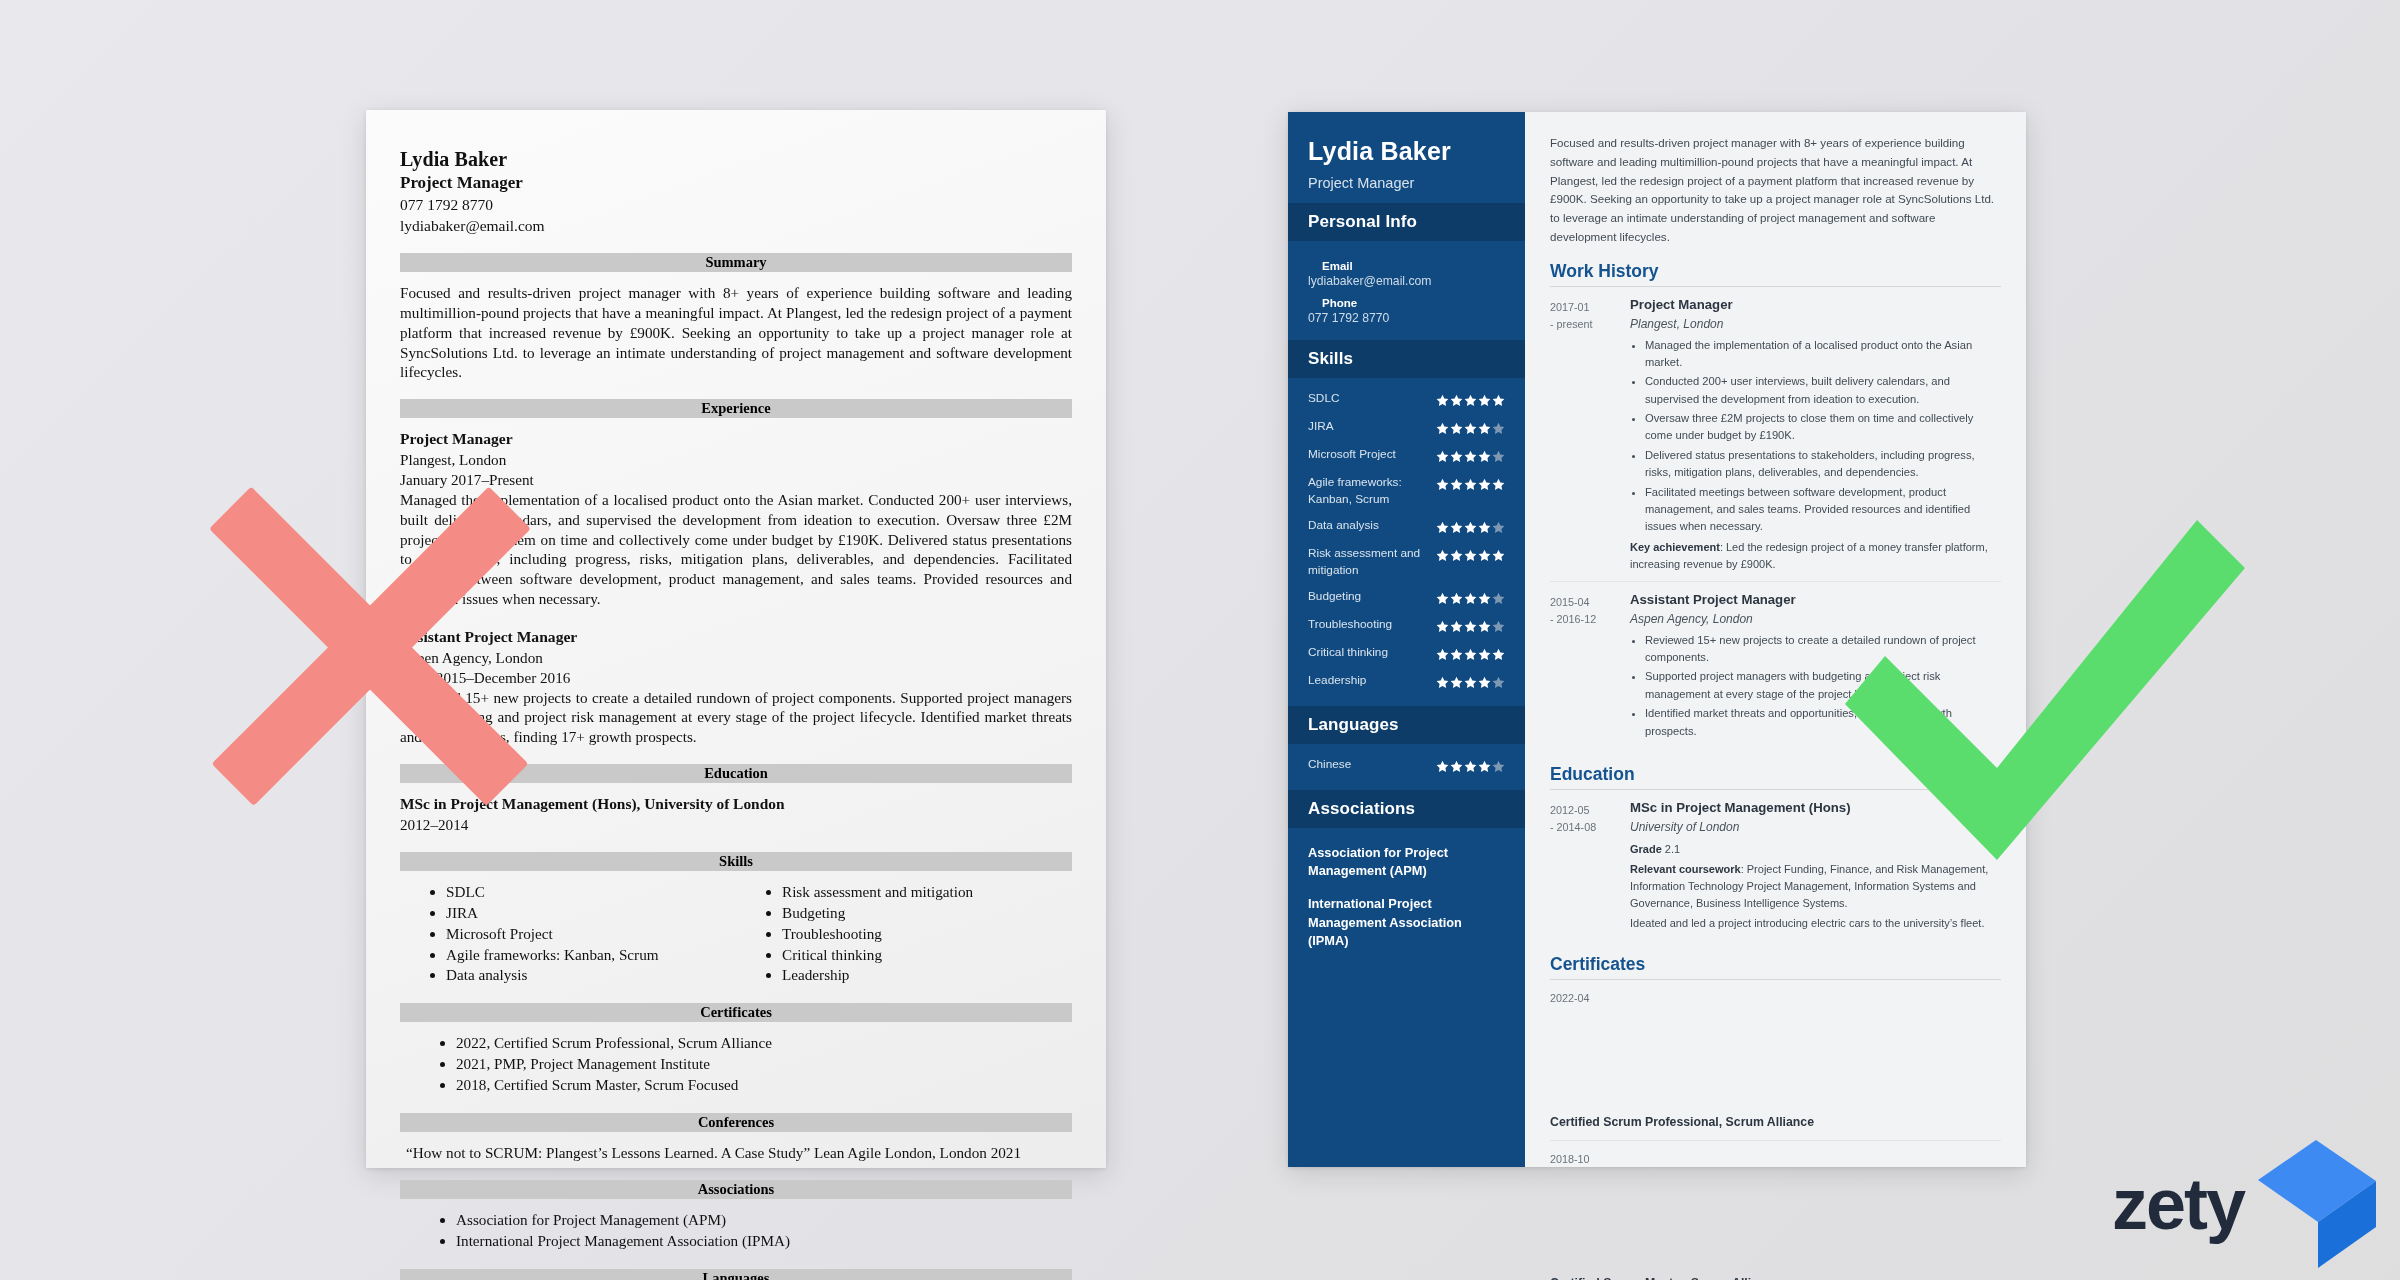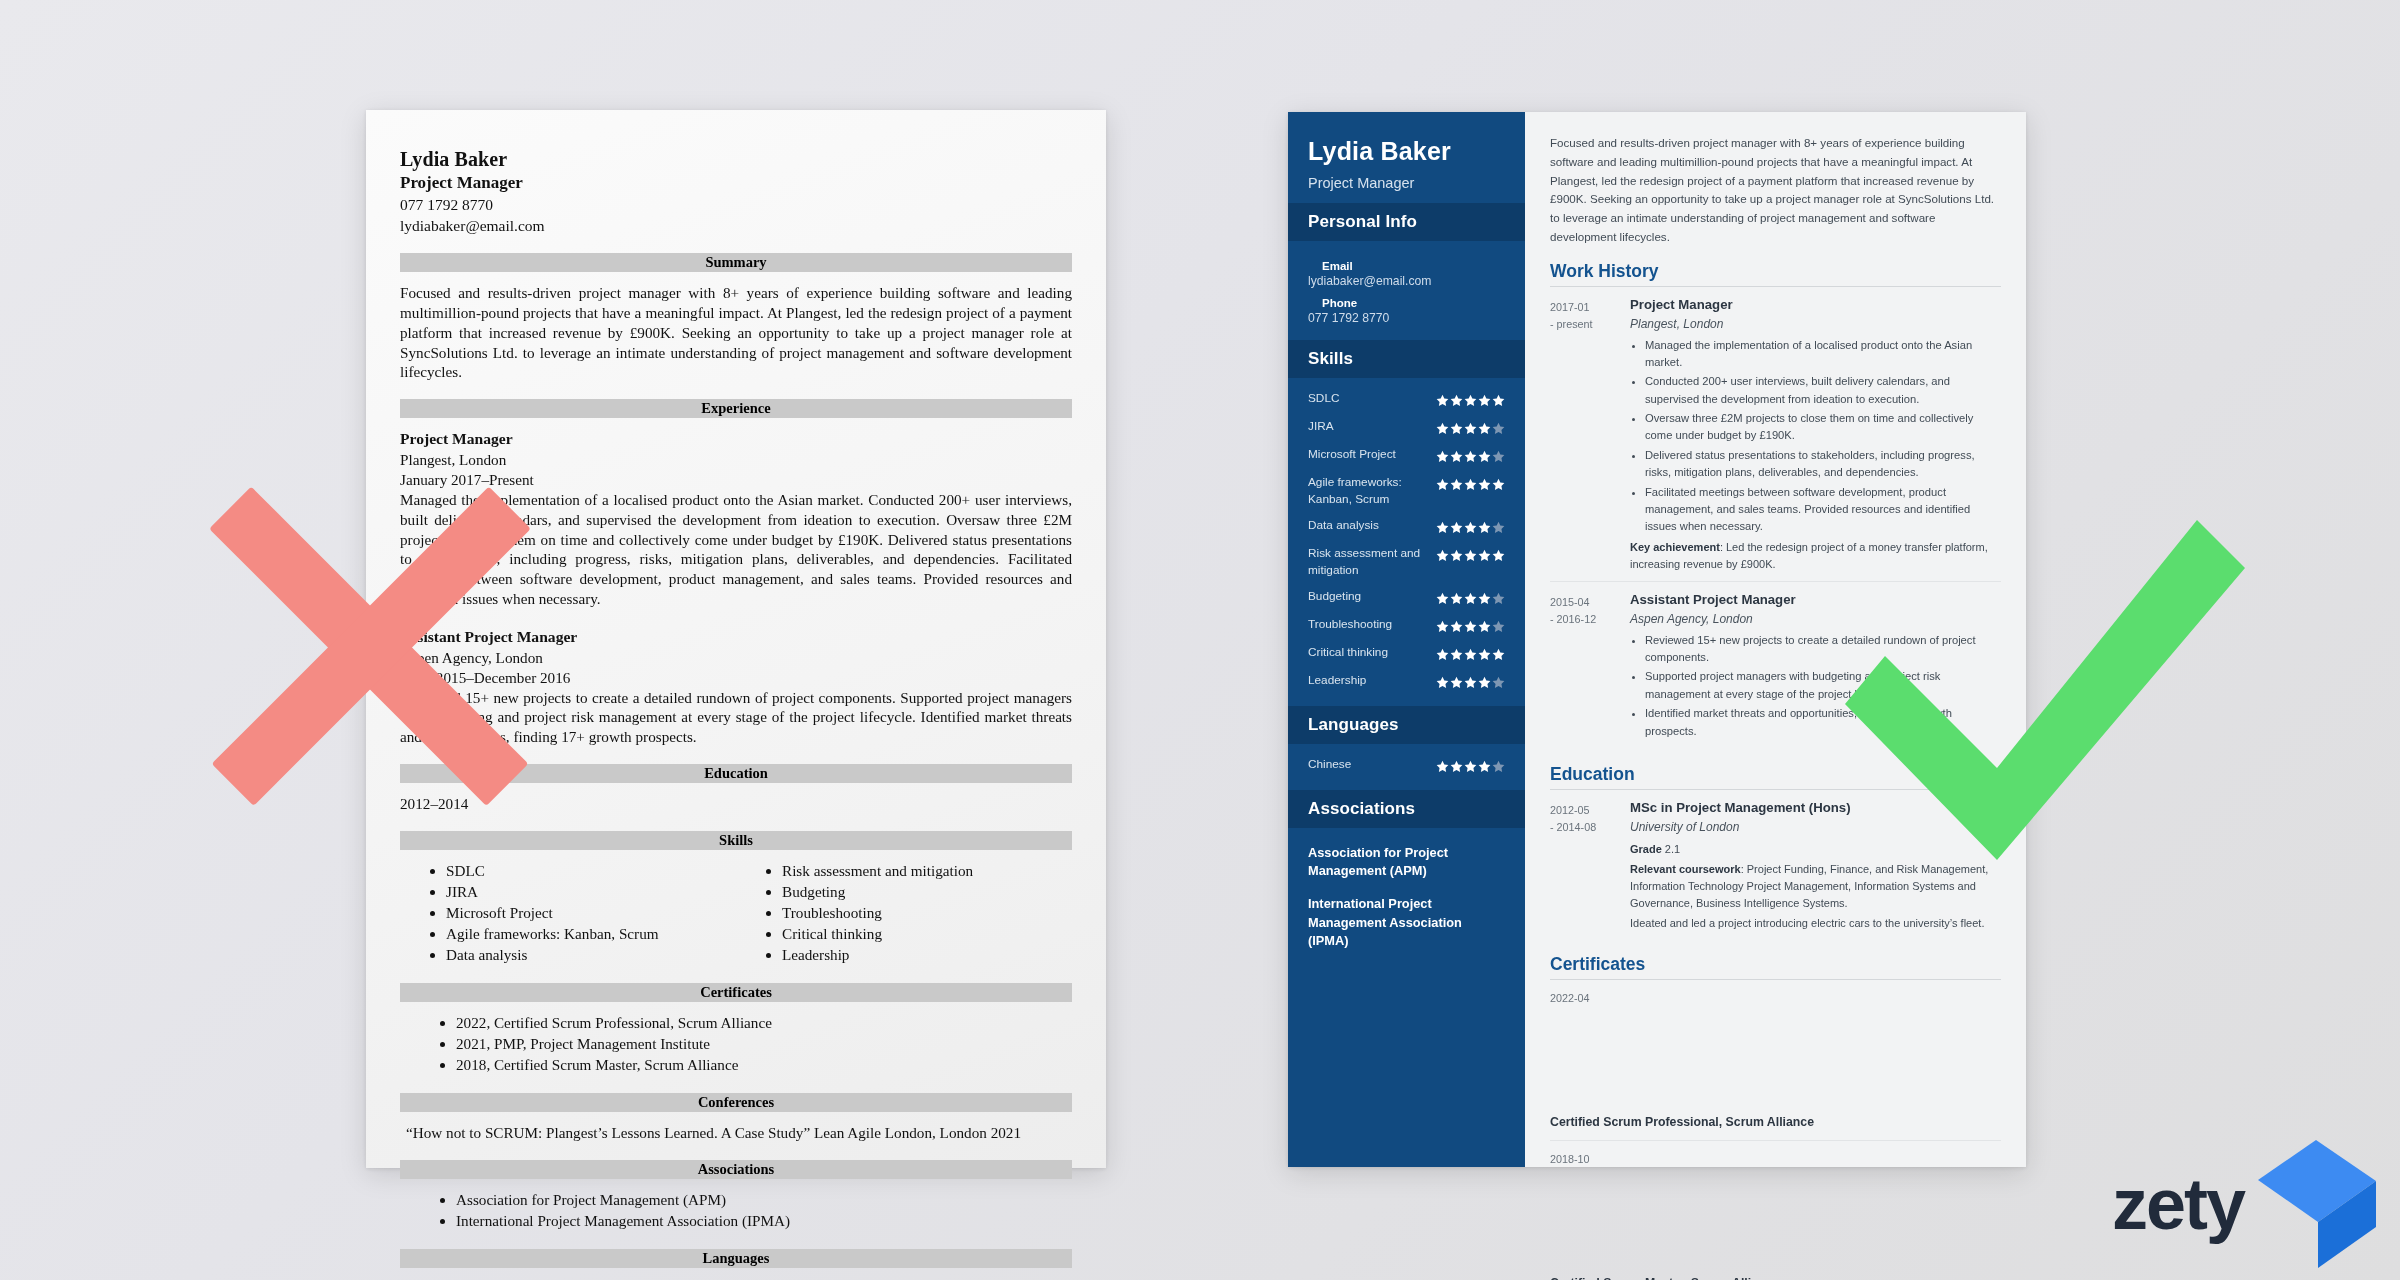--- a/index.html
+++ b/index.html
@@ -127,20 +127,21 @@
     </div>
     <div class="bad-gap"></div>
     <div>
       <div class="bad-job-title">Assistant Project Manager</div>
       <div class="bad-job-meta">Aspen Agency, London</div>
       <div class="bad-job-meta">April 2015–December 2016</div>
       <p class="bad-job-desc">Reviewed 15+ new projects to create a detailed rundown of project components. Supported project managers with budgeting and project risk management at every stage of the project lifecycle. Identified market threats and opportunities, finding 17+ growth prospects.</p>
     </div>
 
     <div class="bad-secbar">Education</div>
+    <div class="bad-edu-title">MSc in Project Management (Hons), University of London</div>
     <div class="bad-edu-date">2012–2014</div>
 
     <div class="bad-secbar">Skills</div>
     <div class="bad-cols">
       <div>
         <ul class="bad-ul">
             <li>SDLC</li>
             <li>JIRA</li>
             <li>Microsoft Project</li>
             <li>Agile frameworks: Kanban, Scrum</li>
@@ -155,21 +156,21 @@
             <li>Critical thinking</li>
             <li>Leadership</li>
           </ul>
       </div>
     </div>
 
     <div class="bad-secbar">Certificates</div>
     <ul class="bad-ul wide">
         <li>2022, Certified Scrum Professional, Scrum Alliance</li>
         <li>2021, PMP, Project Management Institute</li>
-        <li>2018, Certified Scrum Master, Scrum Alliance</li>
+        <li>2018, Certified Scrum Master, Scrum Focused</li>
       </ul>
 
     <div class="bad-secbar">Conferences</div>
     <p class="bad-conf">“How not to SCRUM: Plangest’s Lessons Learned. A Case Study” Lean Agile London, London 2021</p>
 
     <div class="bad-secbar">Associations</div>
     <ul class="bad-ul wide">
         <li>Association for Project Management (APM)</li>
         <li>International Project Management Association (IPMA)</li>
       </ul>

